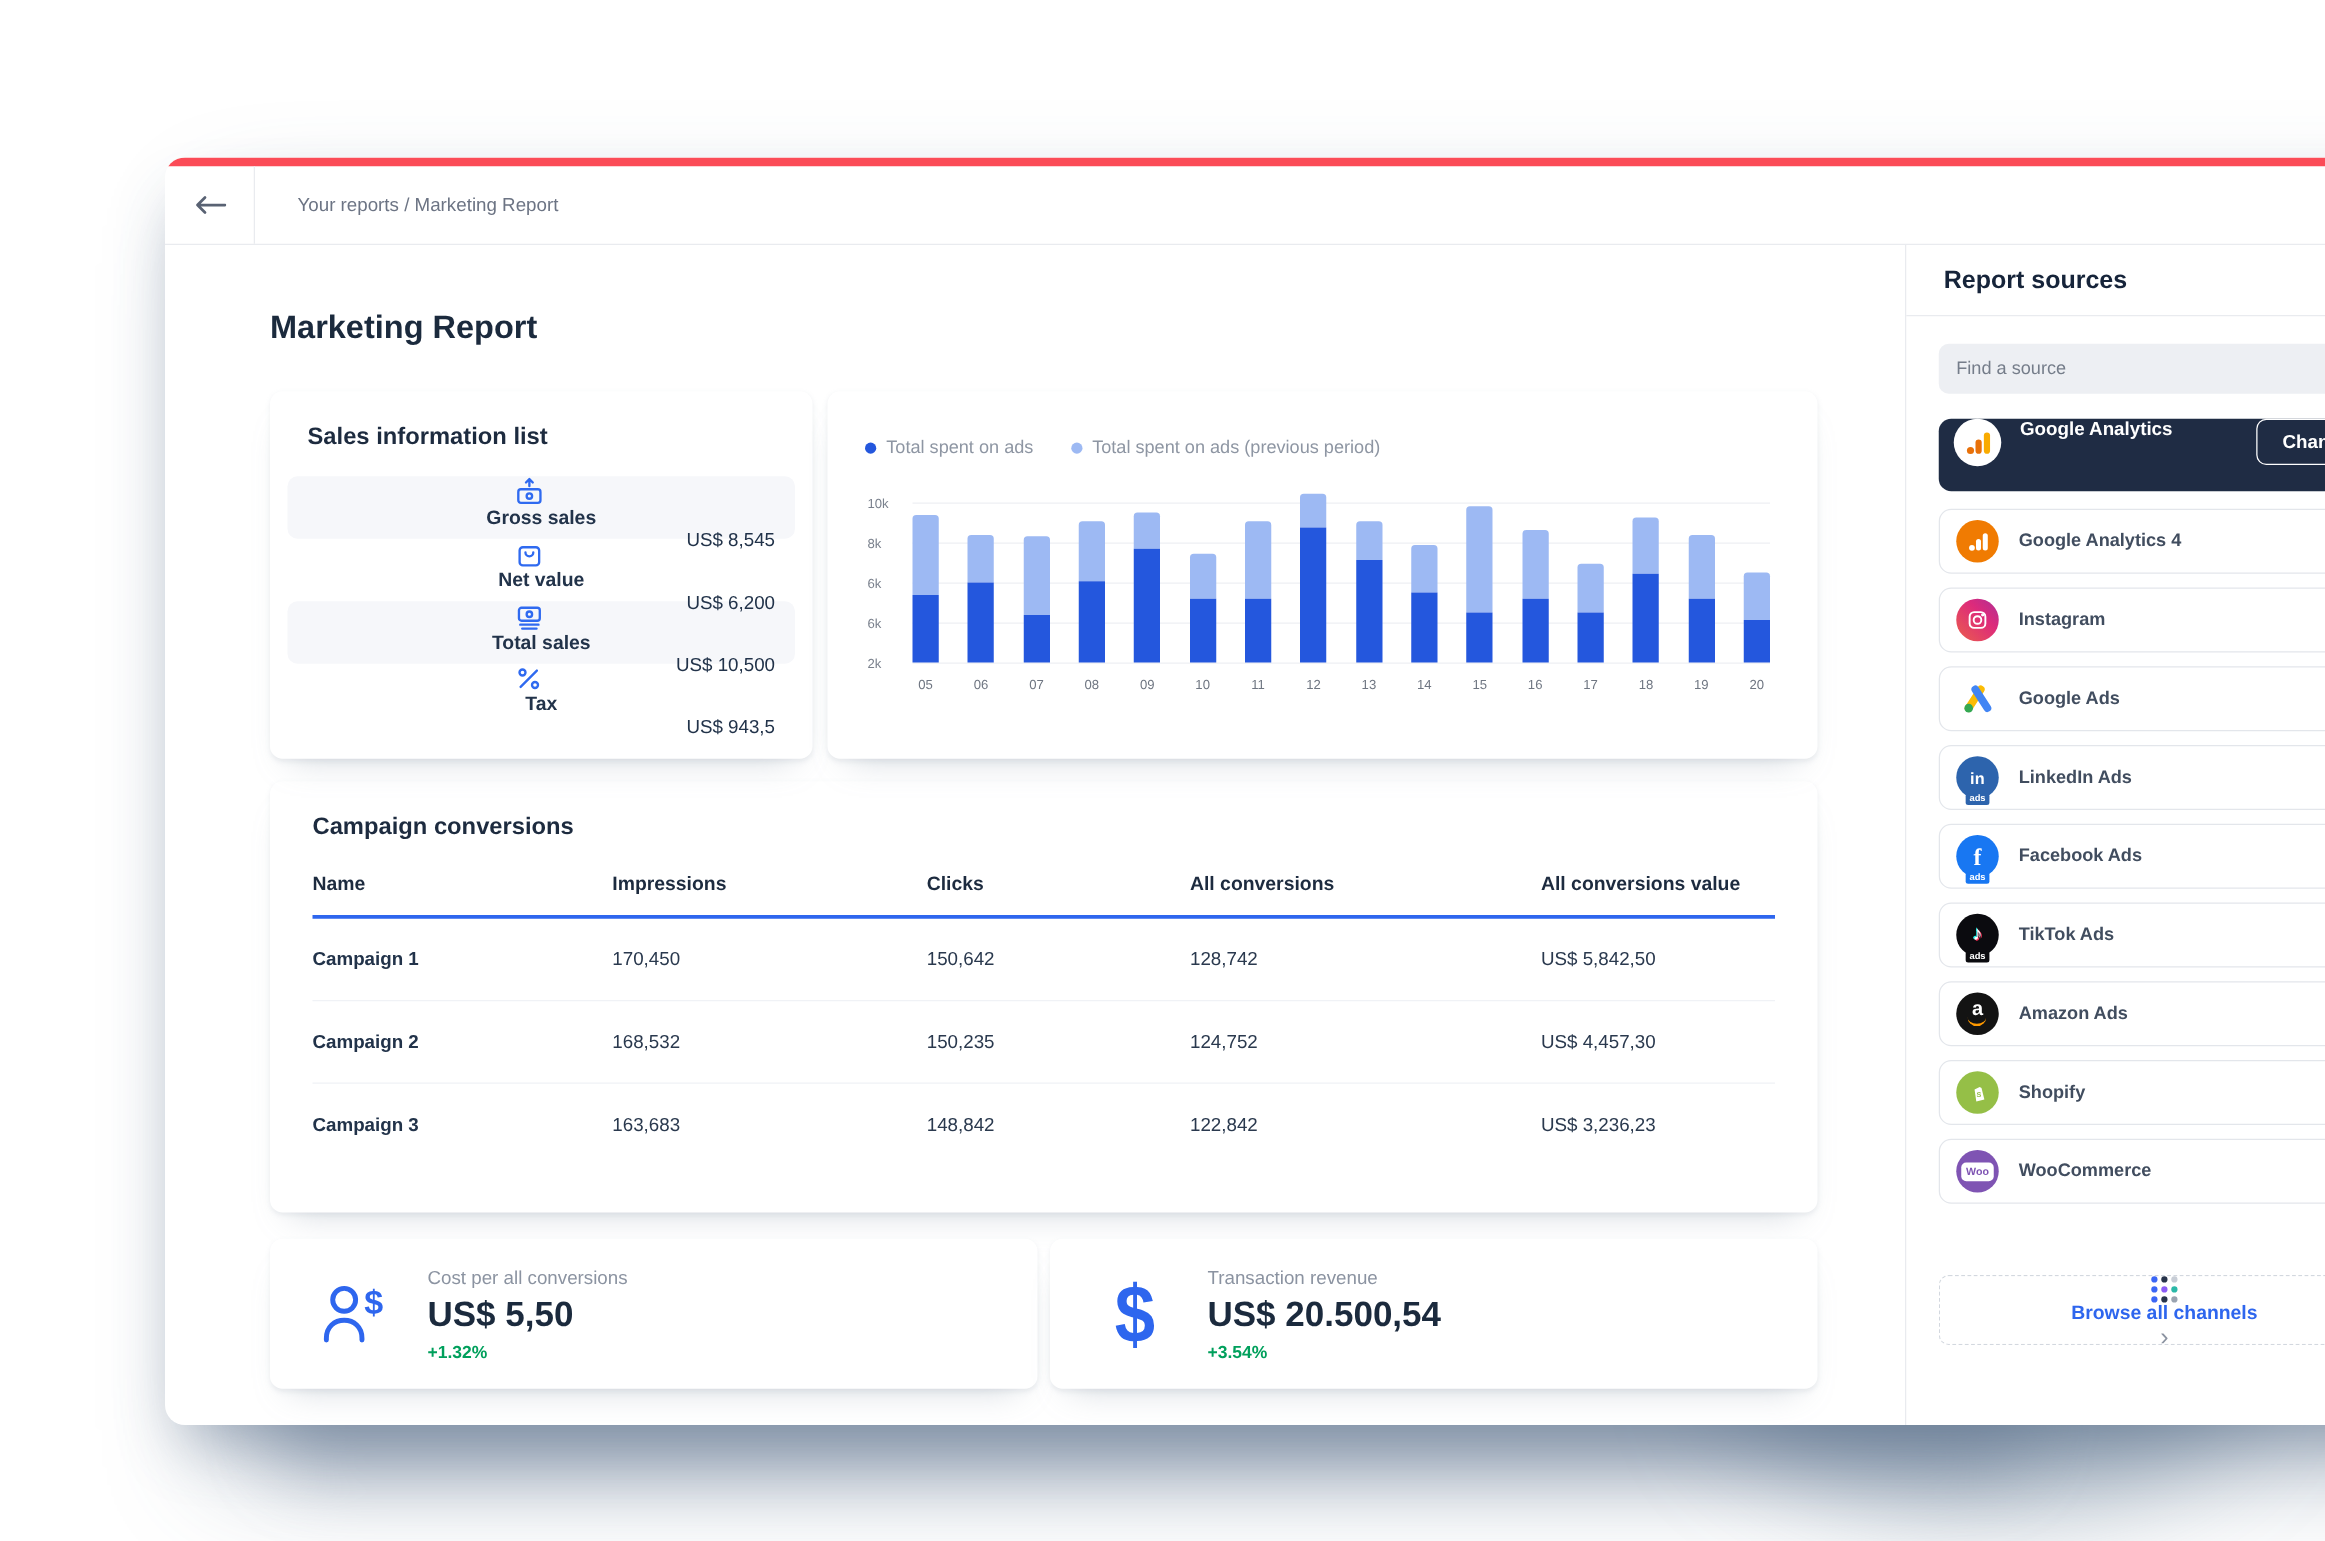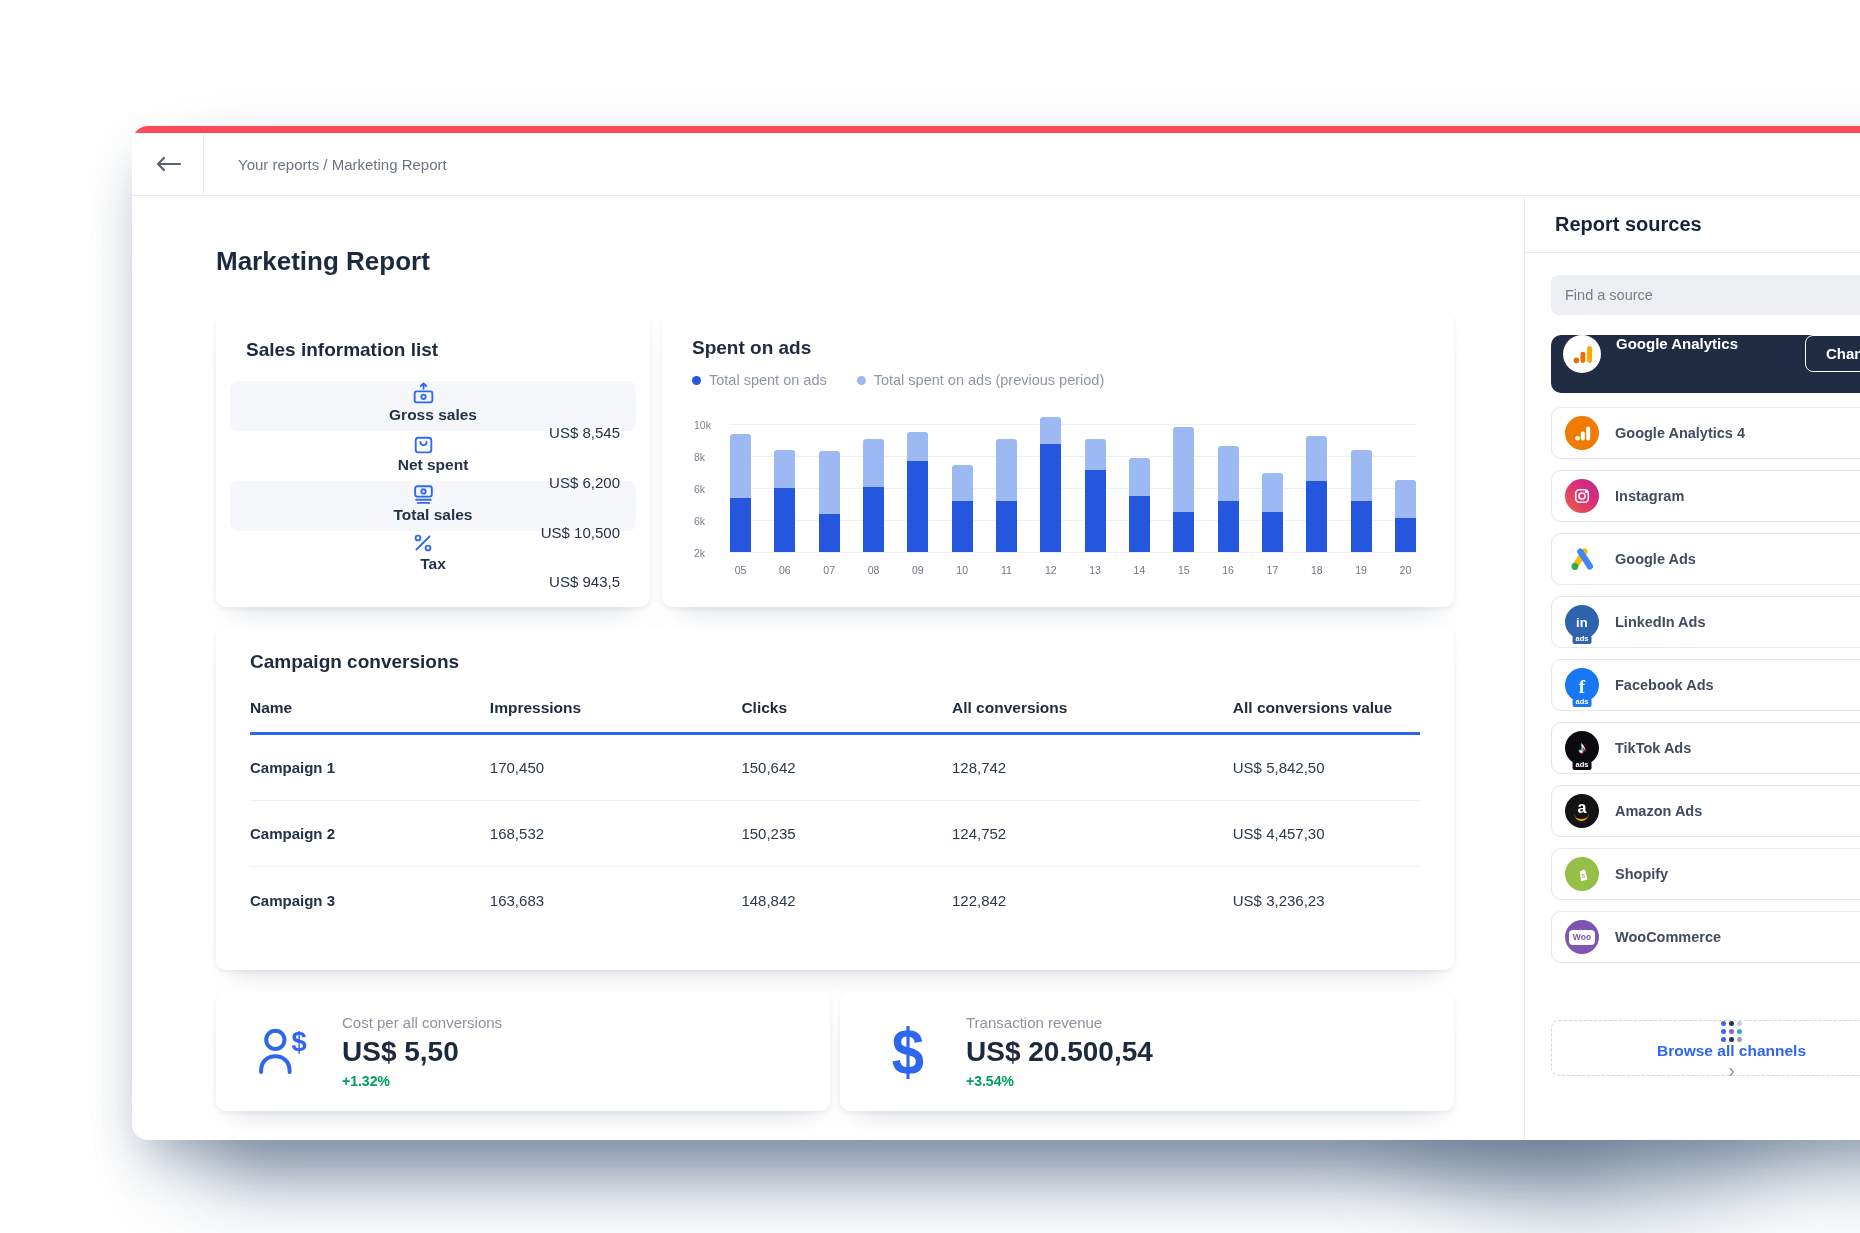--- a/index.html
+++ b/index.html
@@ -160,21 +160,21 @@
               <span class="sales-label">Gross sales</span>
               <span class="sales-value">US$ 8,545</span>
             </div>
             <div class="sales-row">
               <span class="sales-icon">
                 <svg width="25" height="25" viewBox="0 0 24 24" fill="none" stroke="#2f6af0" stroke-width="1.8" stroke-linecap="round" stroke-linejoin="round">
                     <rect x="4.5" y="6.5" width="15" height="14" rx="2.5"></rect>
                     <path d="M9 10.5 a3 3 0 0 0 6 0"></path>
                   </svg>
               </span>
-              <span class="sales-label">Net spent</span>
+              <span class="sales-label">Net value</span>
               <span class="sales-value">US$ 6,200</span>
             </div>
             <div class="sales-row">
               <span class="sales-icon">
                 <svg width="25" height="25" viewBox="0 0 24 24" fill="none" stroke="#2f6af0" stroke-width="1.8" stroke-linecap="round" stroke-linejoin="round">
                     <rect x="4" y="5" width="16" height="10" rx="2"></rect>
                     <circle cx="12" cy="10" r="2.1"></circle>
                     <path d="M5 18 h14 M6.5 21 h11"></path>
                   </svg>
               </span>
@@ -189,21 +189,20 @@
                     <circle cx="17" cy="17" r="2.4"></circle>
                   </svg>
               </span>
               <span class="sales-label">Tax</span>
               <span class="sales-value">US$ 943,5</span>
             </div>
           </div>
         </div>
 
         <div class="card spent-card">
-          <div class="card-title">Spent on ads</div>
           <div class="legend">
             <div class="legend-item">
               <span class="dot" style="background: rgb(36, 87, 221);"></span>
               <span>Total spent on ads</span>
             </div>
             <div class="legend-item">
               <span class="dot" style="background: rgb(157, 185, 243);"></span>
               <span>Total spent on ads (previous period)</span>
             </div>
           </div>

